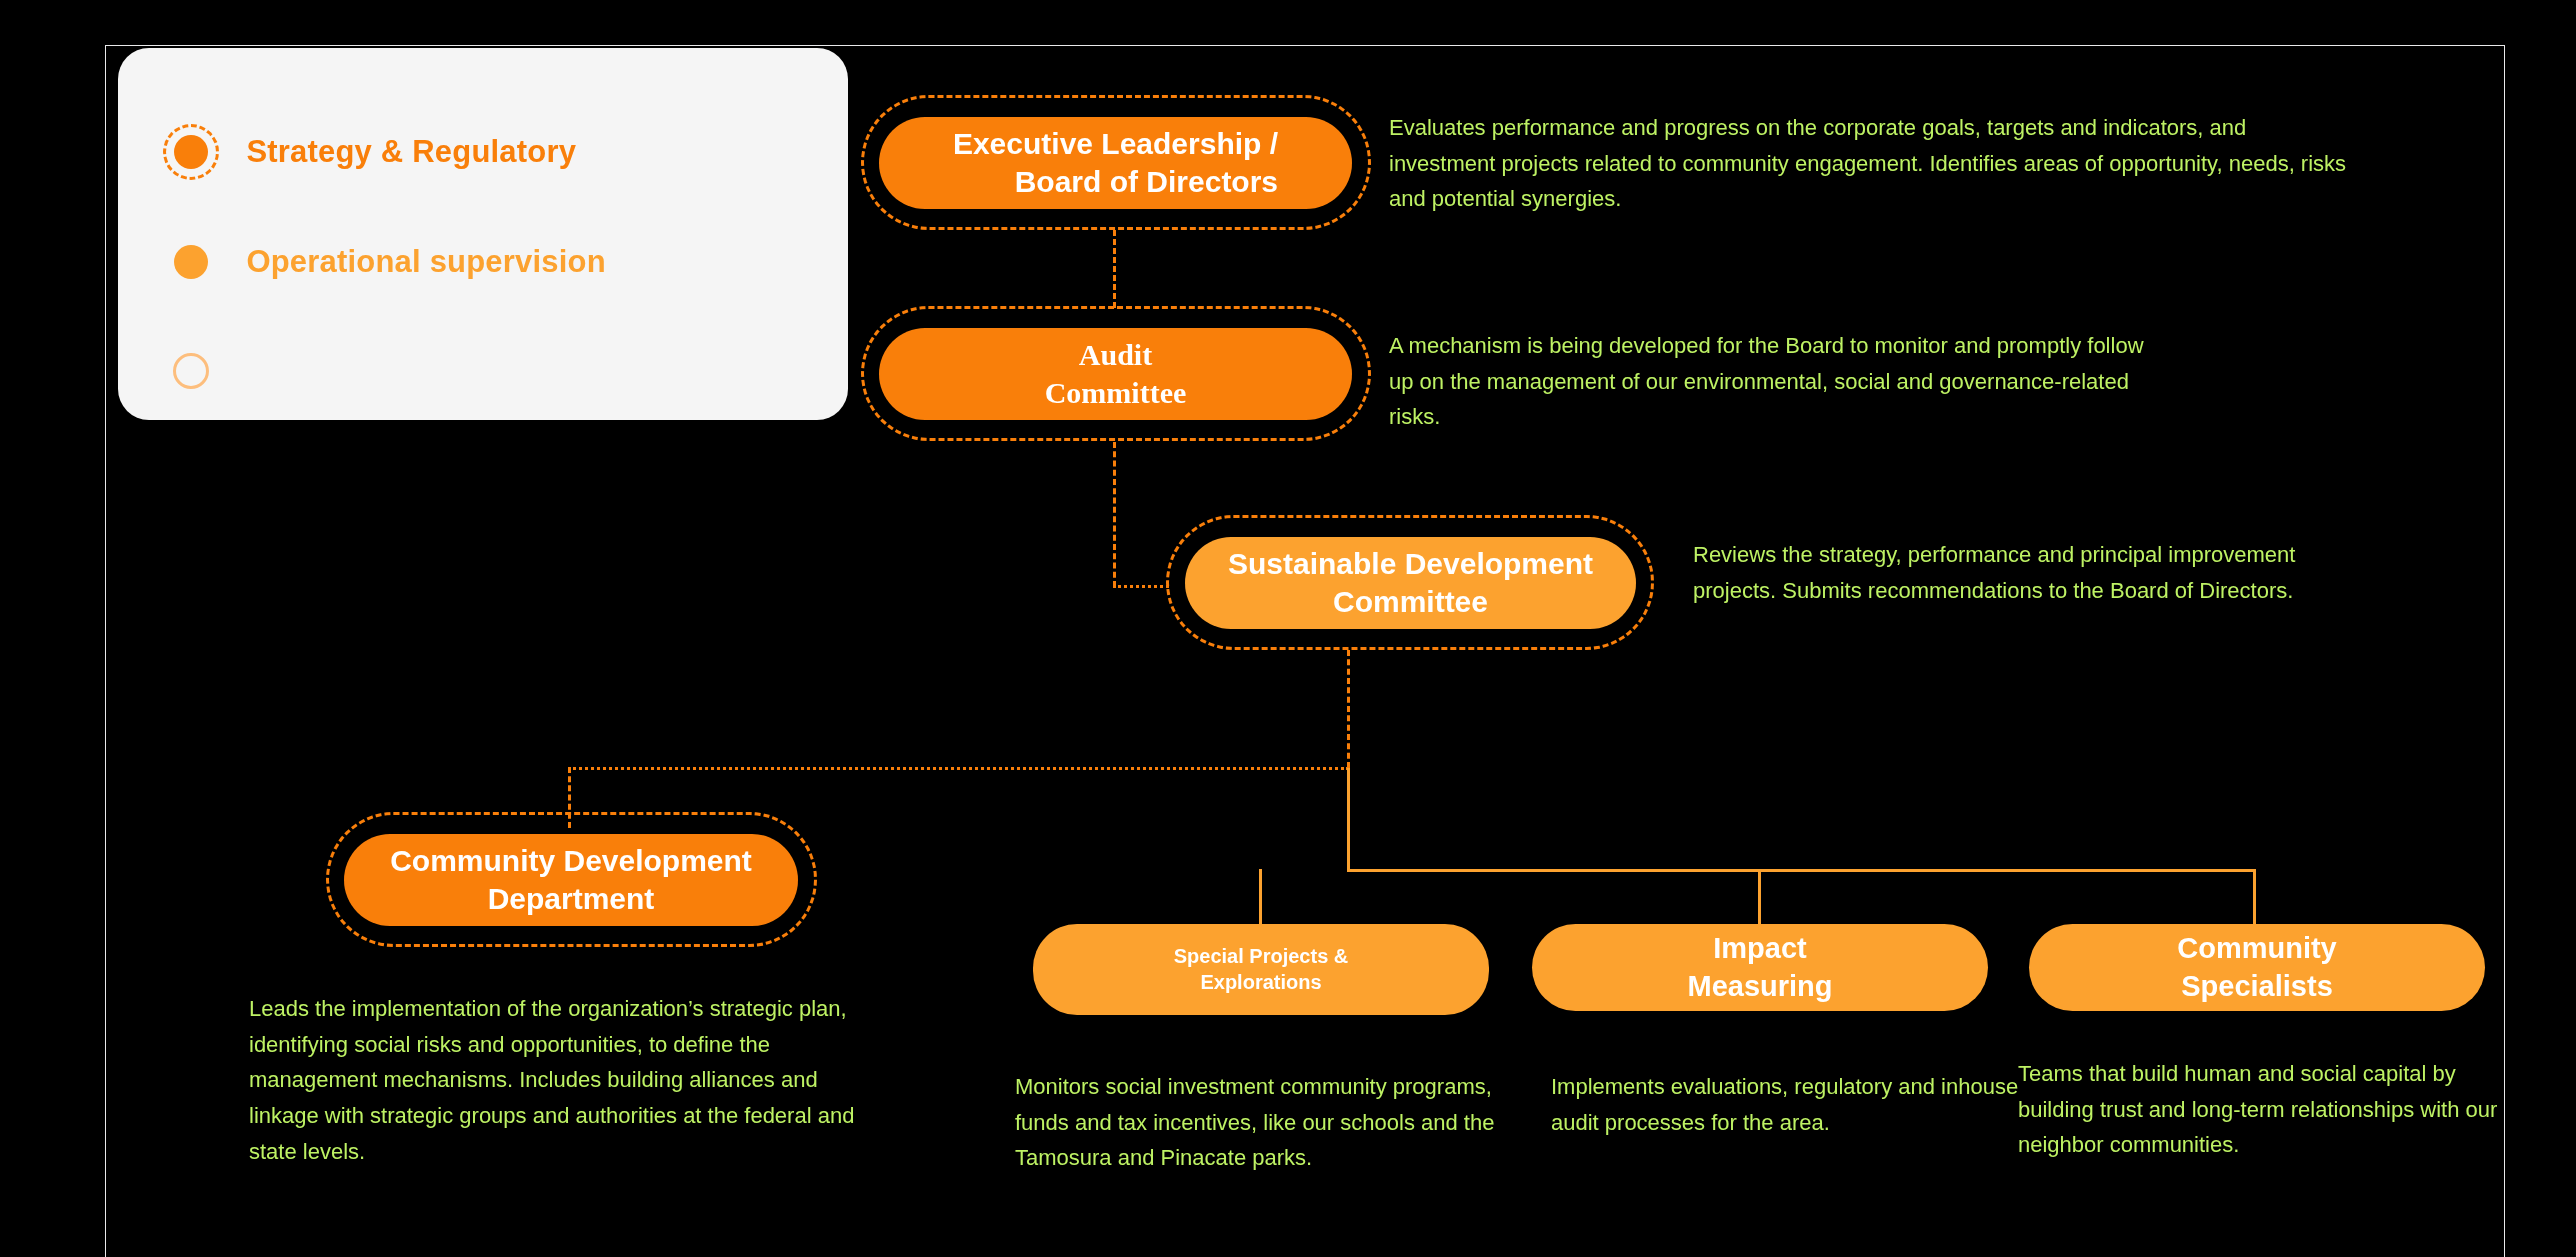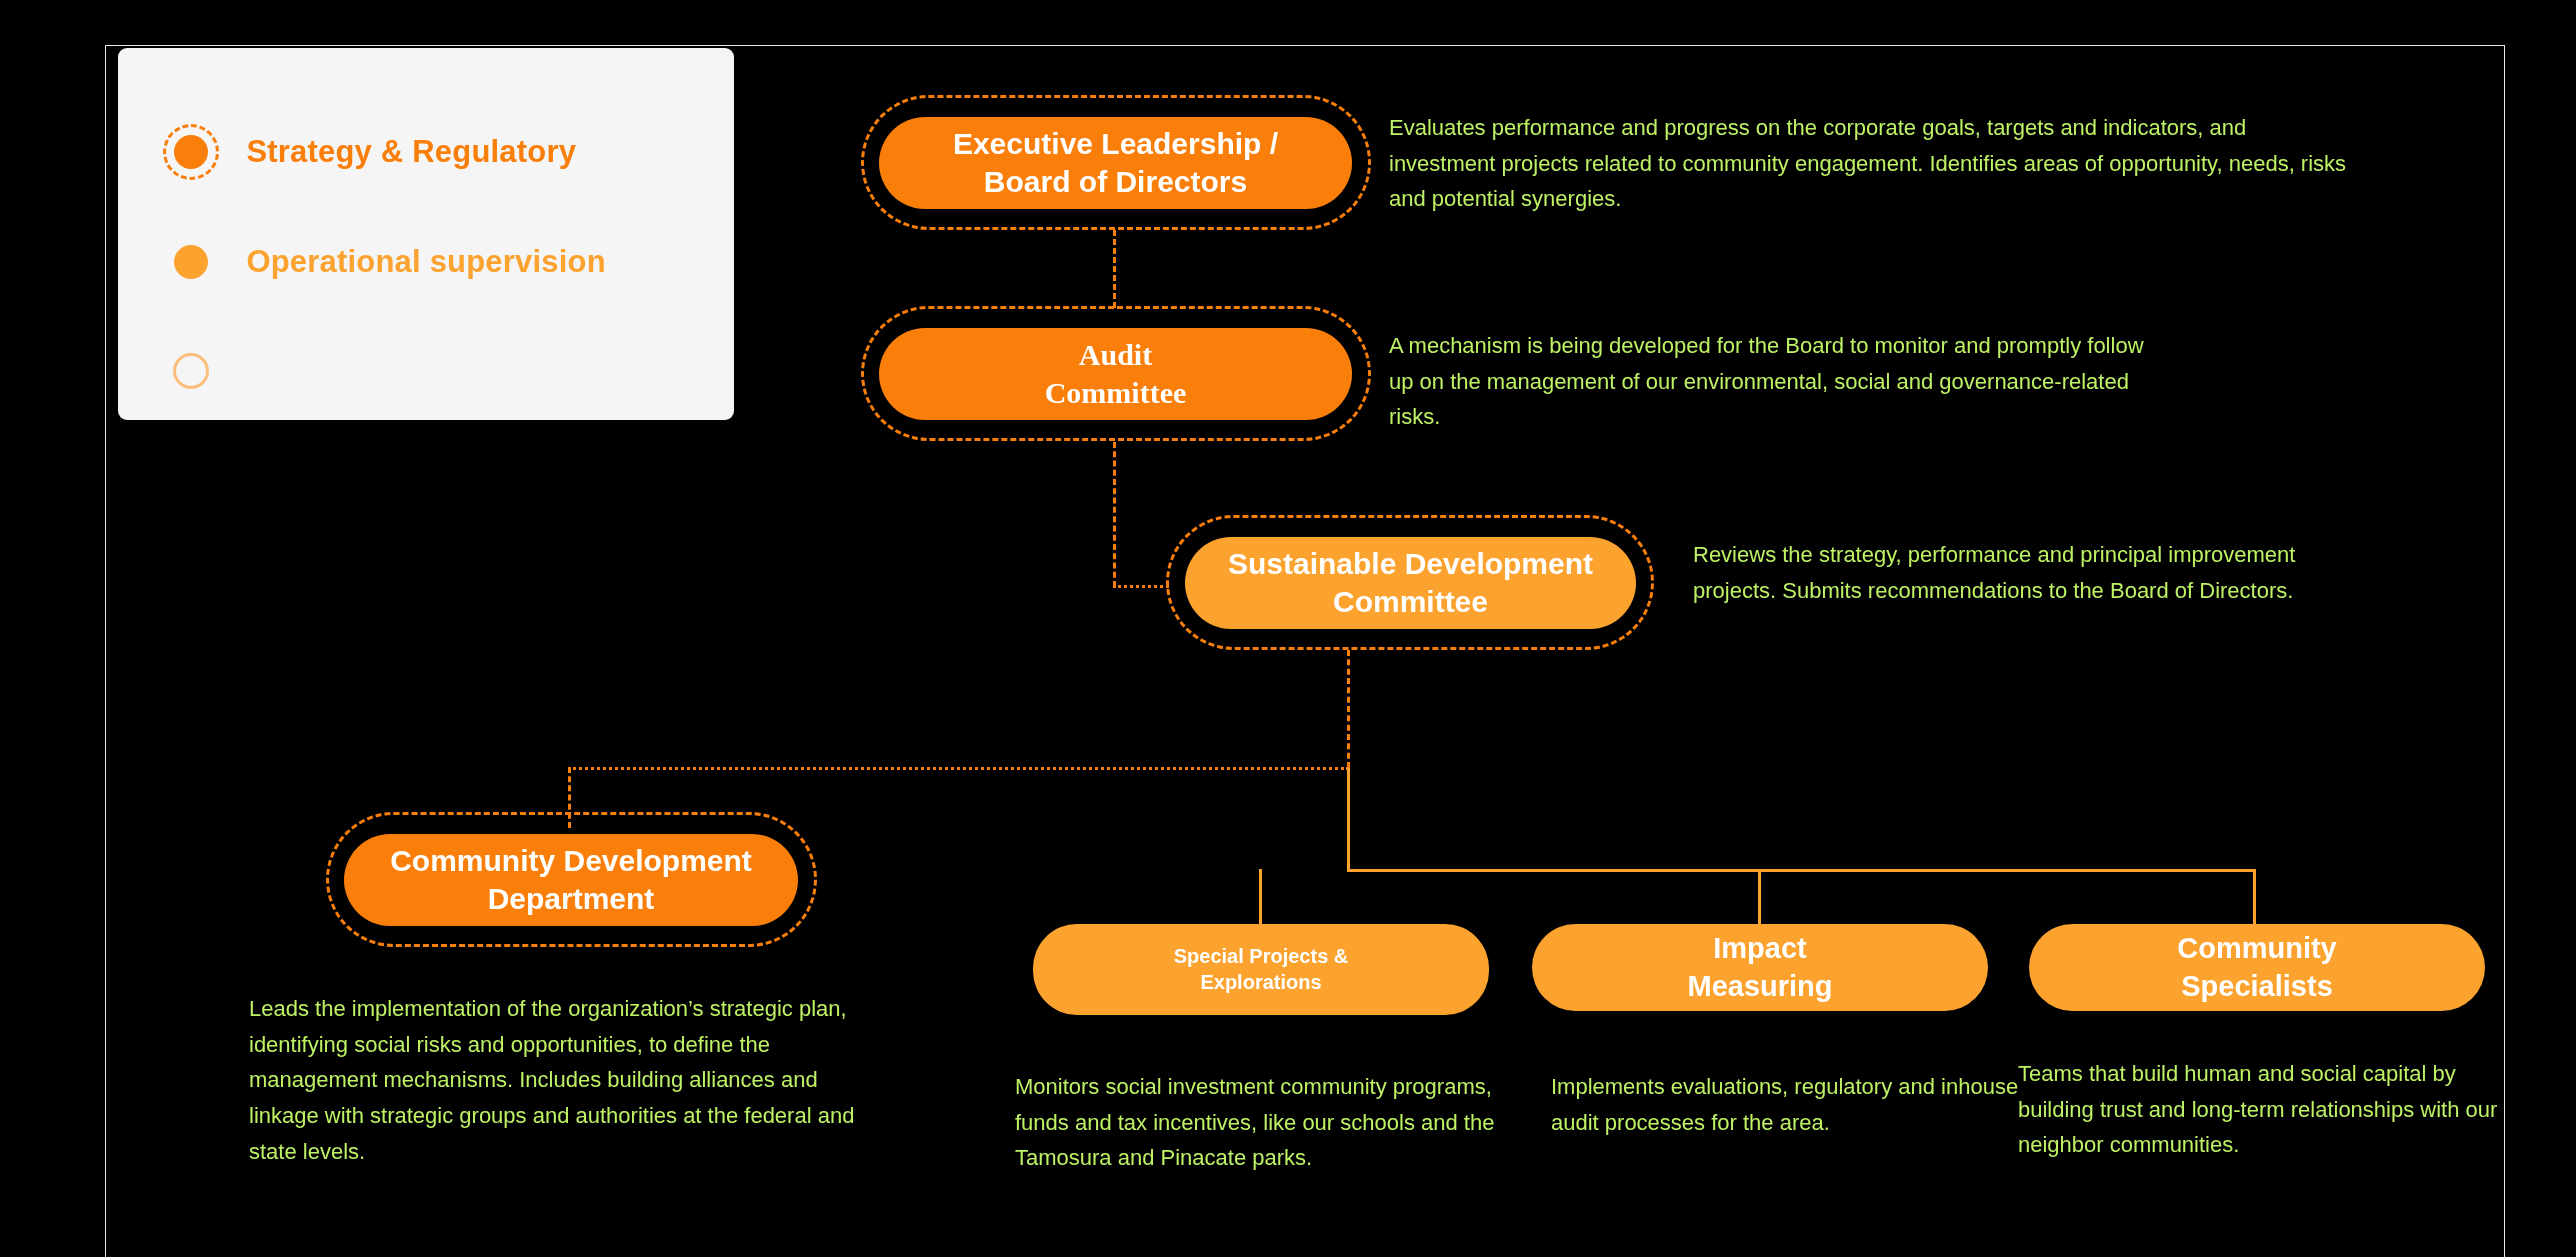--- a/index.html
+++ b/index.html
@@ -26,24 +26,24 @@
     border-bottom: none;
     box-sizing: border-box;
     pointer-events: none;
   }
 
   
   #legend-card {
     position: absolute;
     left: 118px;
     top: 48px;
-    width: 616px;
+    width: 730px;
     height: 372px;
     background: #f5f5f5;
-    border-radius: 9px;
+    border-radius: 31px;
     box-sizing: border-box;
   }
   .legend-row {
     position: absolute;
     display: flex;
     align-items: center;
     left: 44px;
   }
   .legend-row.r0 { top: 75px; }
   .legend-row.r1 { top: 185px; }
@@ -112,21 +112,21 @@
   .node.mid    { background: #fca22f; }
 
   .dash-halo {
     position: absolute;
     border: 3.9px dashed #f97f0a;
     box-sizing: border-box;
     z-index: 2;
   }
 
   
-  #node-exec      { left: 879px; top: 117px;  width: 473px; height: 92px; border-radius: 46px; font-size: 30px; }
+  #node-exec      { left: 879px; top: 117px;  width: 473px; height: 92px; border-radius: 46px; font-size: 30px; text-align: right; }
   #halo-exec      { left: 861px; top: 95px;  width: 510px; height: 135px; border-radius: 68px; }
 
   #node-audit     { left: 879px; top: 328px;  width: 473px; height: 92px; border-radius: 46px; font-size: 30px; font-family: Liberation Serif, serif; }
   #halo-audit     { left: 861px; top: 306px;  width: 510px; height: 135px; border-radius: 68px; }
 
   #node-sdc       { left: 1185px; top: 537px;  width: 451px; height: 92px; border-radius: 46px; font-size: 30px; }
   #halo-sdc       { left: 1166px; top: 515px;  width: 488px; height: 135px; border-radius: 68px; }
 
   #node-cdd       { left: 344px;  top: 834px; width: 454px; height: 92px; border-radius: 46px; font-size: 30px; }
   #halo-cdd       { left: 326px;  top: 812px; width: 491px; height: 135px; border-radius: 68px; }

